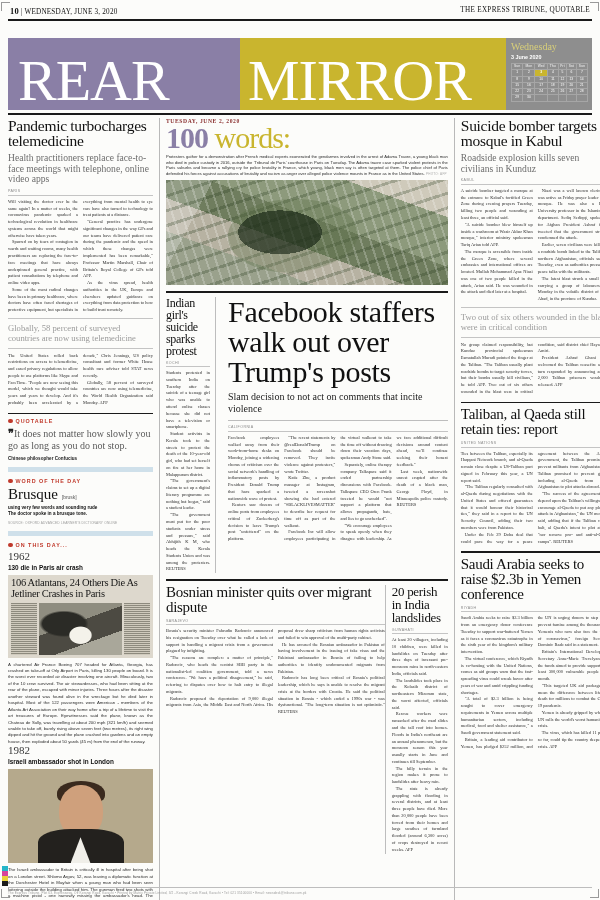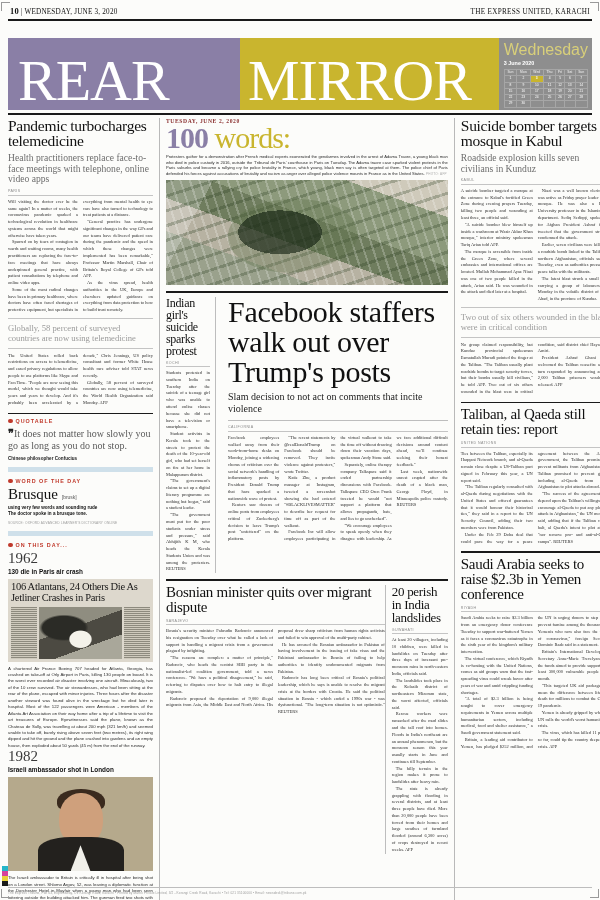--- a/index.html
+++ b/index.html
@@ -6,37 +6,37 @@
   html,body { background:#e8e8e6; }
   body {
     width:600px; height:900px; overflow:hidden;
     font-family:"Liberation Serif", serif;
     background:#fbfbf9;
     position:relative;
   }
   .page { width:600px; height:900px; background:#fcfcfa; position:relative; padding:6px 8px 0 8px; }
 
   
-  .topbar { display:flex; justify-content:space-between; align-items:flex-end;
+  .topbar { display:flex; justify-content:space-between; 
             font-family:"Liberation Serif", serif; padding:0 2px 2px 2px; }
   .folio { font-size:7.2px; letter-spacing:.2px; color:#111; }
   .folio b { font-size:8.5px; }
   .pubname { font-size:7.2px; letter-spacing:.3px; color:#111; }
   .rule-black { height:2px; background:#1a1a1a; margin-top:1px; }
 
   
   .masthead { display:flex; height:72px; margin-top:17px; }
   .mh-a { background:#8a7fa6; flex:0 0 232px; position:relative; }
   .mh-b { background:#c9b52e; flex:1 1 auto; position:relative; }
   .mh-c { background:#8e8e8e; flex:0 0 86px; padding:4px 4px 2px 5px; color:#fff; }
   .mh-word { position:absolute; bottom:1px; left:10px; color:#fff;
              font-family:"Liberation Serif", serif; font-size:58px; line-height:.94;
              letter-spacing:-1px; font-weight:400; }
   .mh-word.rt { left:8px; }
-  .cal-day { font-family:Liberation Sans, sans-serif; font-size:16px; color:#d8cf7a; line-height:1; }
+  .cal-day { font-family:Liberation Serif, serif; font-size:10px; color:#d8cf7a; line-height:1; }
   .cal-date { font-size:5.4px; font-family:"Liberation Sans", sans-serif; font-weight:bold; color:#fff; margin-top:2px; }
   table.cal { border-collapse:collapse; margin-top:3px; width:100%; }
   table.cal td, table.cal th { font-size:3.3px; font-family:"Liberation Sans", sans-serif;
       color:#fff; text-align:center; padding:1px 0; border:.3px solid #a6a6a6; line-height:1; }
   table.cal th { color:#ddd; font-weight:bold; }
   table.cal td.today { background:#c9b52e; color:#fff; font-weight:bold; }
   .rule-black2 { height:1.6px; background:#1a1a1a; margin-top:3px; }
 
   
   .grid { display:flex; gap:0; margin-top:3px; height:798px; }
@@ -78,21 +78,21 @@
   .quote-mark { color:#222; font-weight:bold; font-size:11px; }
   .quote-attr { font-family:"Liberation Sans", sans-serif; font-size:4.6px; font-weight:bold;
                 color:#222; margin-top:4px; }
   .band { height:5px; background:#cfe0ea; margin:6px 0; }
   .word { font-family:"Liberation Serif", serif; font-size:15px; color:#111; line-height:1; }
   .word .ipa { font-family:"Liberation Sans", sans-serif; font-size:5px; color:#555; }
   .wdef { font-family:"Liberation Sans", sans-serif; font-size:4.6px; font-weight:bold;
           color:#111; margin-top:3px; line-height:1.35; }
   .wsrc { font-family:"Liberation Sans", sans-serif; font-size:3.2px; color:#9a9a9a;
           letter-spacing:.2px; margin-top:4px; }
-  .yr { font-family:"Liberation Serif", serif; font-size:15px; color:#3a3a3a; line-height:1; margin-top:0; }
+  .yr { font-family:"Liberation Serif", serif; font-size:11px; color:#3a3a3a; line-height:1; margin-top:0; }
   .otd-h { font-family:"Liberation Sans", sans-serif; font-size:6.4px; font-weight:bold;
            color:#111; margin:2px 0 4px 0; }
   .otd-cap { font-family:"Liberation Sans", sans-serif; font-size:4.3px; line-height:1.5;
              color:#2a2a2a; text-align:justify; margin-top:4px; }
 
   
   .ph { position:relative; overflow:hidden; background:#9aa39a; }
   .ph.aerial {
     background:
       linear-gradient(118deg, rgba(255,255,255,.25) 0 14%, rgba(0,0,0,0) 14% 100%),
@@ -172,21 +172,21 @@
       <i class="sq-y"></i>
       <i class="sq-k"></i>
   </div>
 
   <div class="topbar">
     <div class="folio">
       <b>10</b>
       <span> | </span>
       <span>WEDNESDAY, JUNE 3, 2020</span>
     </div>
-    <div class="pubname">THE EXPRESS UNITED, KARACHI</div>
+    <div class="pubname">THE EXPRESS TRIBUNE, QUOTABLE</div>
   </div>
   <div class="rule-black"></div>
 
   <div class="masthead">
     <div class="mh-a">
       <div class="mh-word">REAR</div>
     </div>
     <div class="mh-b">
       <div class="mh-word rt">MIRROR</div>
     </div>

